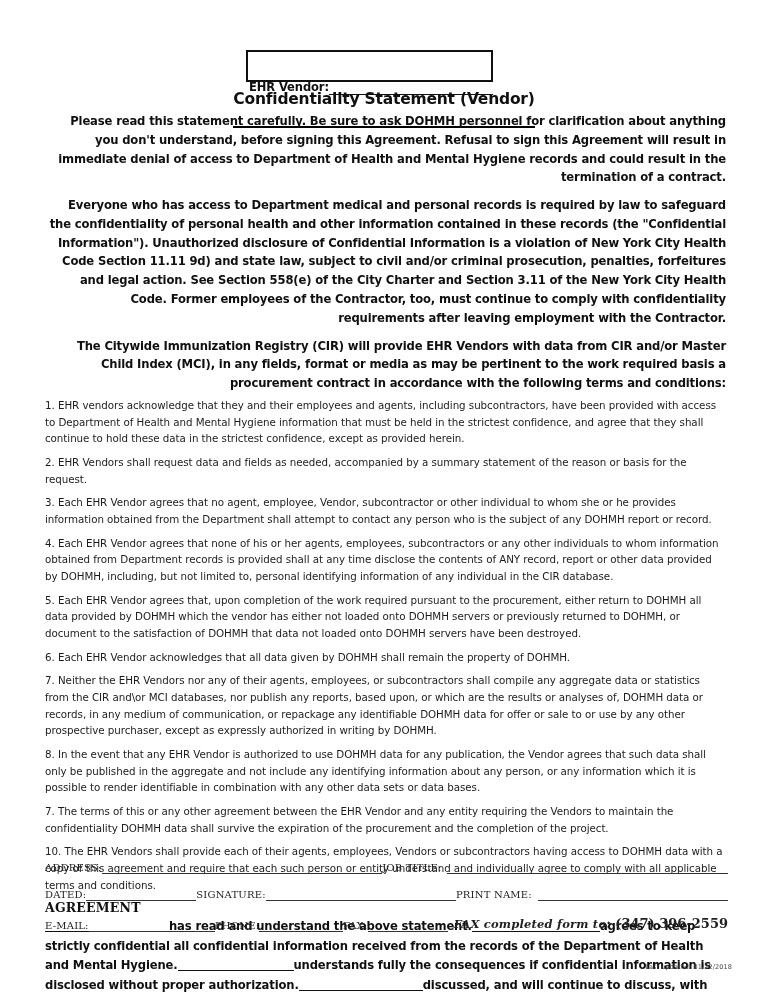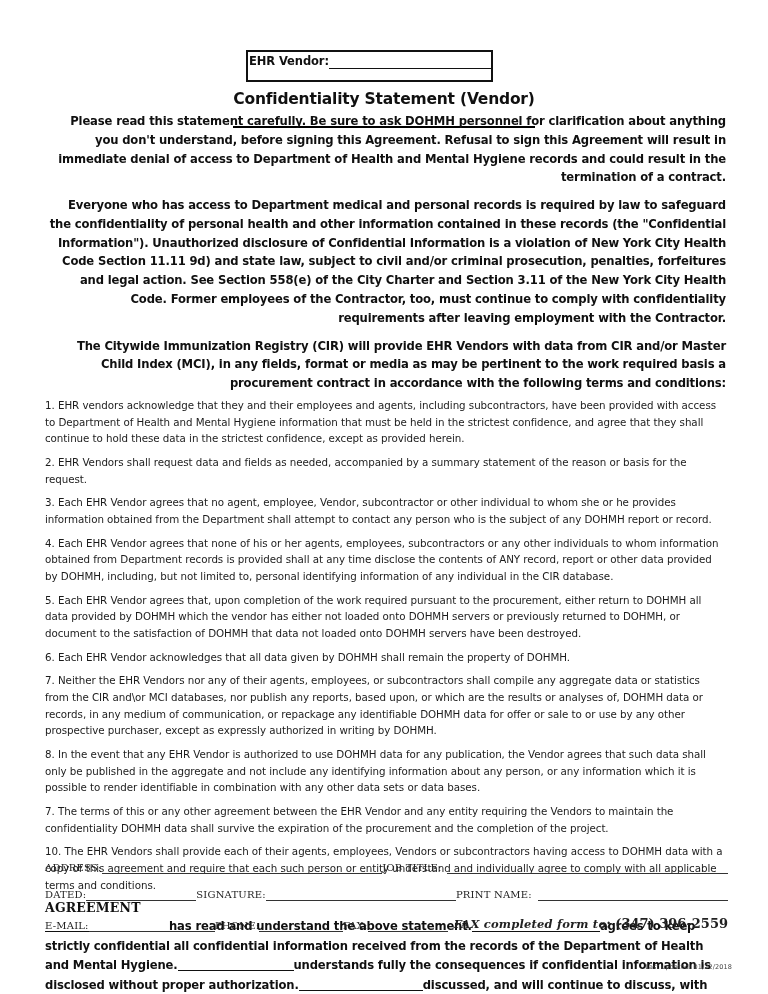--- a/index.html
+++ b/index.html
@@ -30,21 +30,21 @@
     left: 246px;
     top: 50px;
     width: 247px;
     height: 32px;
     border: 2px solid #111;
     box-sizing: border-box;
   }
   .vendor-line {
     position: absolute;
     left: 249px;
-    top: 54px;
+    top: 80px;
     width: 244px;
     display: flex;
     align-items: flex-end;
     font-size: 11.5px;
     font-weight: bold;
     letter-spacing: -0.1px;
   }
   .vendor-label {
     white-space: nowrap;
     padding-bottom: 1px;

